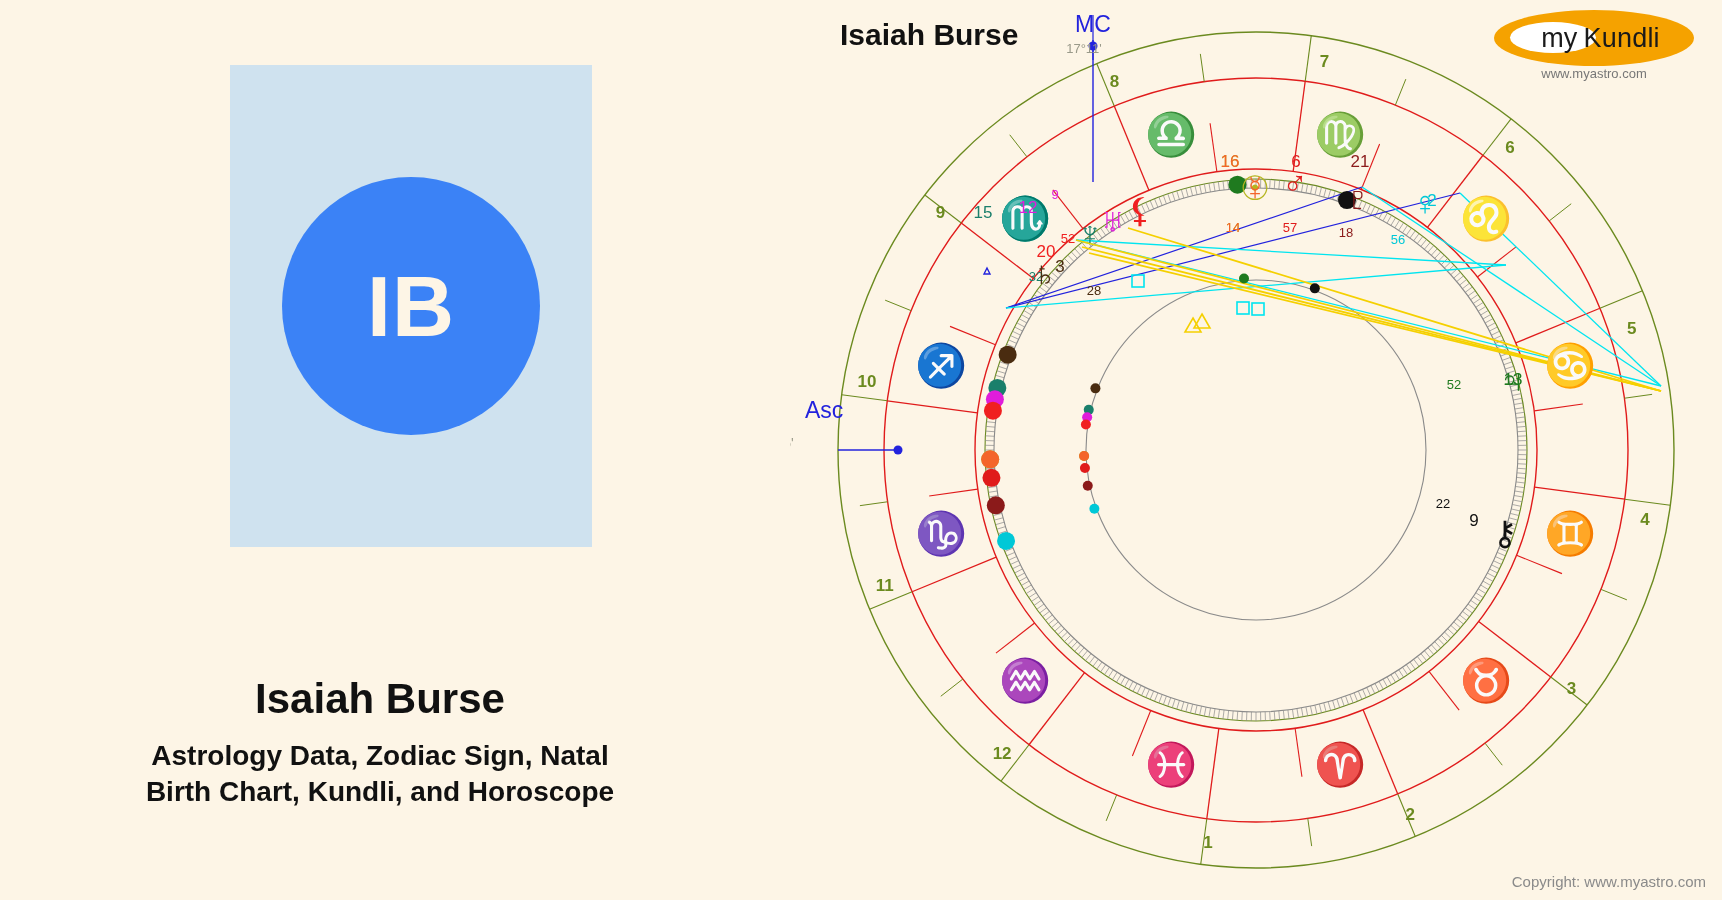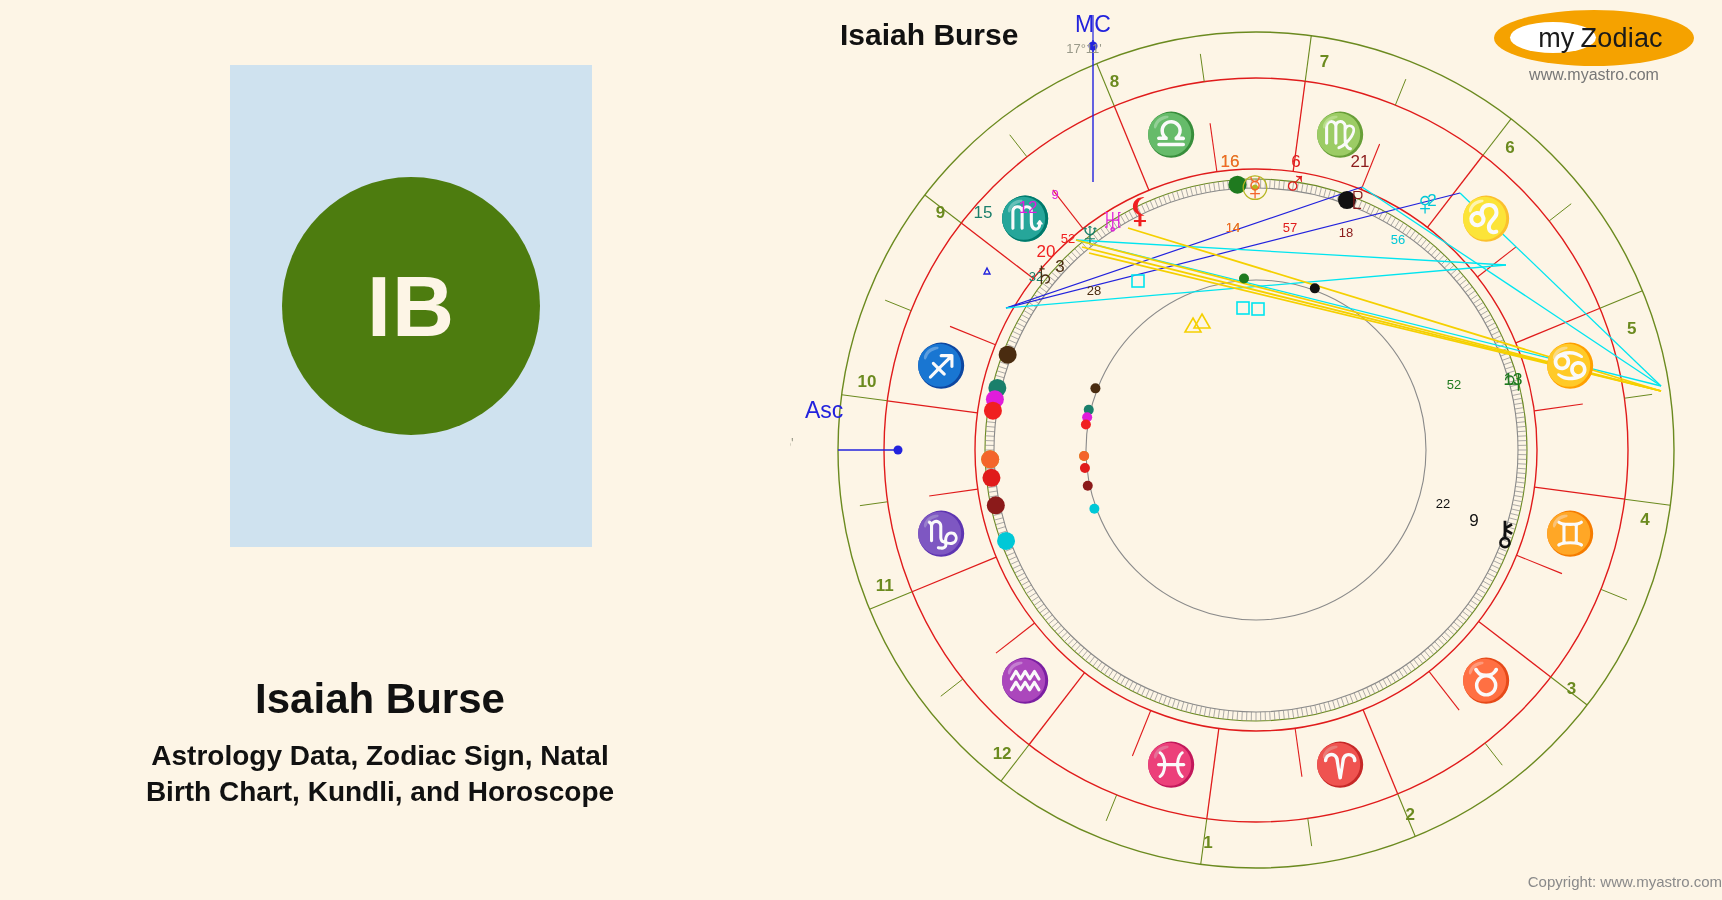--- a/index.html
+++ b/index.html
@@ -15,21 +15,21 @@
     position:absolute;left:0;top:0;width:760px;height:900px;
   }
   #avatar-box{
     position:absolute;left:230px;top:65px;width:362px;height:482px;
     background:#cfe2ef;
   }
   #avatar-circle{
     position:absolute;left:50%;top:50%;
     transform:translate(-50%,-50%);
     width:258px;height:258px;border-radius:50%;
-    background:#4d7c0f;
+    background:#3b82f6;
     display:flex;align-items:center;justify-content:center;
   }
   #avatar-initials{
     color:#fdf5e6;font-size:86px;font-weight:bold;
     letter-spacing:1px;line-height:1;
     font-family:"Liberation Sans", sans-serif;
   }
   #person-name{
     position:absolute;left:0;top:675px;width:760px;
     text-align:center;font-size:42px;font-weight:bold;color:#111;
@@ -56,24 +56,24 @@
   }
   #logo-text{
     position:absolute;left:0;top:0;width:220px;height:60px;
     display:flex;align-items:center;justify-content:center;
     font-size:27px;color:#1a1a1a;letter-spacing:.2px;
   }
   #logo-text .lt-my{font-weight:normal;margin-left:13px;}
   #logo-text .lt-astro{font-weight:normal;margin-left:6px;}
   #logo-url{
     position:absolute;left:0;top:58px;width:220px;text-align:center;
-    font-size:16px;color:#777;
+    font-size:13px;color:#777;
   }
   #copyright{
-    position:absolute;right:0;bottom:10px;
+    position:absolute;right:16px;bottom:10px;
     font-size:15px;color:#8a8a8a;
   }
   
   #wheel-wrap{position:absolute;left:790px;top:0;width:932px;height:700px;}
   svg{display:block;}
   text{font-family:"Liberation Sans", sans-serif;}
 </style>
 </head>
 <body>
 
@@ -90,21 +90,21 @@
   </div>
 </div>
 
 <div id="chart-title">Isaiah Burse</div>
 
 <div id="logo-wrap">
   <div id="logo-ellipse"></div>
   <div id="logo-inner-ellipse"></div>
   <div id="logo-text">
     <span class="lt-my">my</span>
-    <span class="lt-astro">Zodiac</span>
+    <span class="lt-astro">Kundli</span>
   </div>
   <div id="logo-url">www.myastro.com</div>
 </div>
 
 <div id="copyright">Copyright: www.myastro.com</div>
 
 <div id="wheel-wrap">
   <svg id="wheel-svg" width="932" height="900" viewBox="0 0 932 900">
 
     <g>

